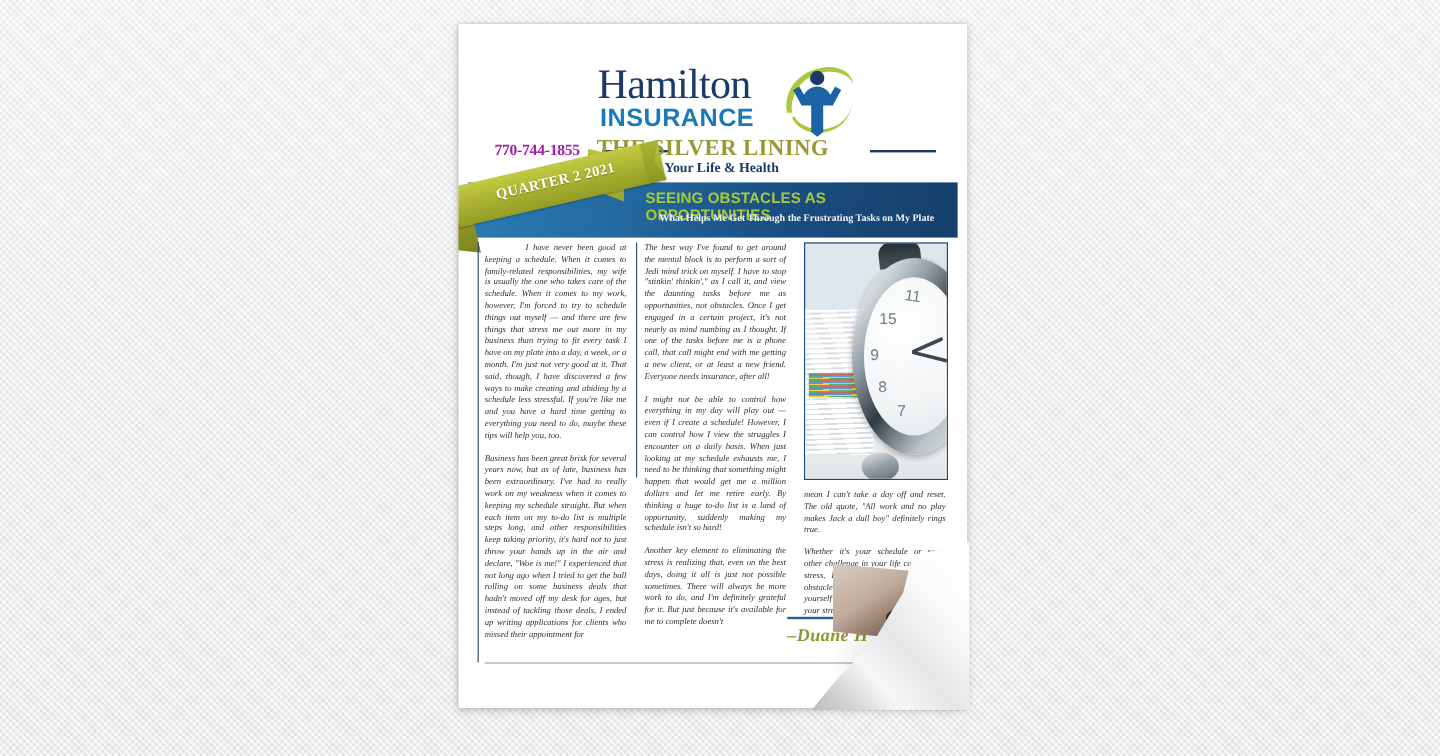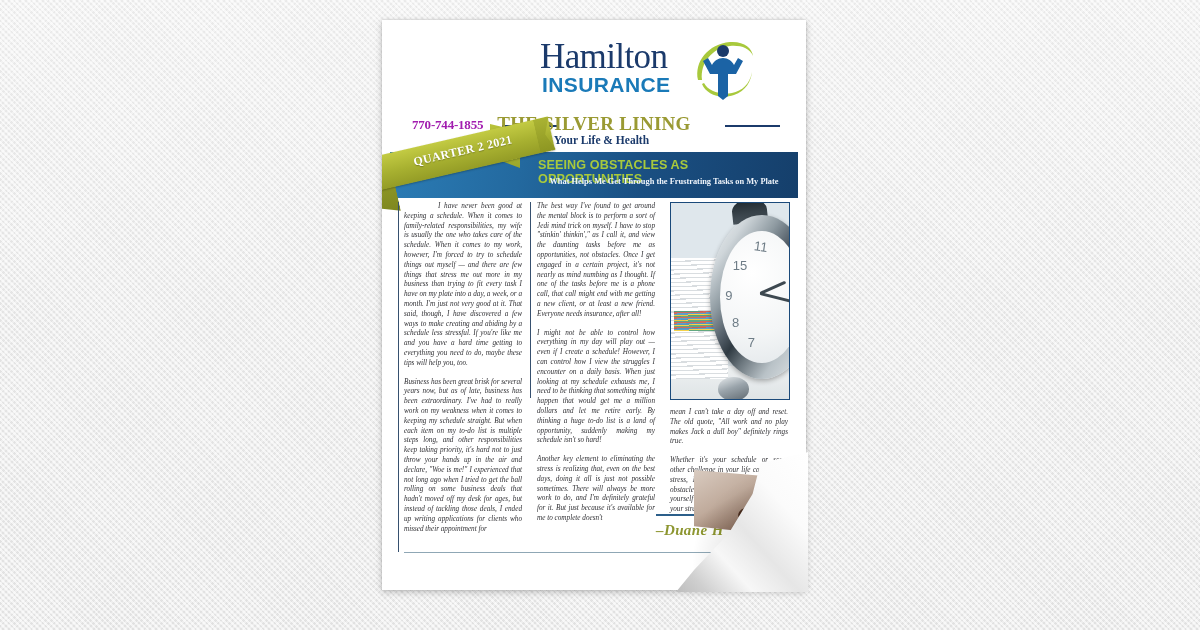--- a/index.html
+++ b/index.html
@@ -22,21 +22,21 @@
     position:absolute;left:382px;top:20px;width:424px;height:570px;
     background:#ffffff;
     box-shadow:0 2px 7px rgba(0,0,0,.22), 0 0 2px rgba(0,0,0,.16);
     overflow:hidden;
   }
   #inner{position:absolute;left:8px;top:8px;width:408px;height:554px;background:#fff;}
 
   
   .masthead{position:relative;height:86px;}
   .logo{
-    position:absolute;left:108px;top:10px;width:210px;height:66px;margin-left:42px;
+    position:absolute;left:108px;top:24px;width:210px;height:66px;
   }
   .logo-word{
     position:absolute;left:0;top:0;
     font-family:"Liberation Serif", serif;
     font-size:35px;line-height:38px;color:#1b3a6b;letter-spacing:-.6px;
     font-weight:400;
   }
   .logo-sub{
     position:absolute;left:2px;top:36px;
     font-family:Liberation Sans, sans-serif;

